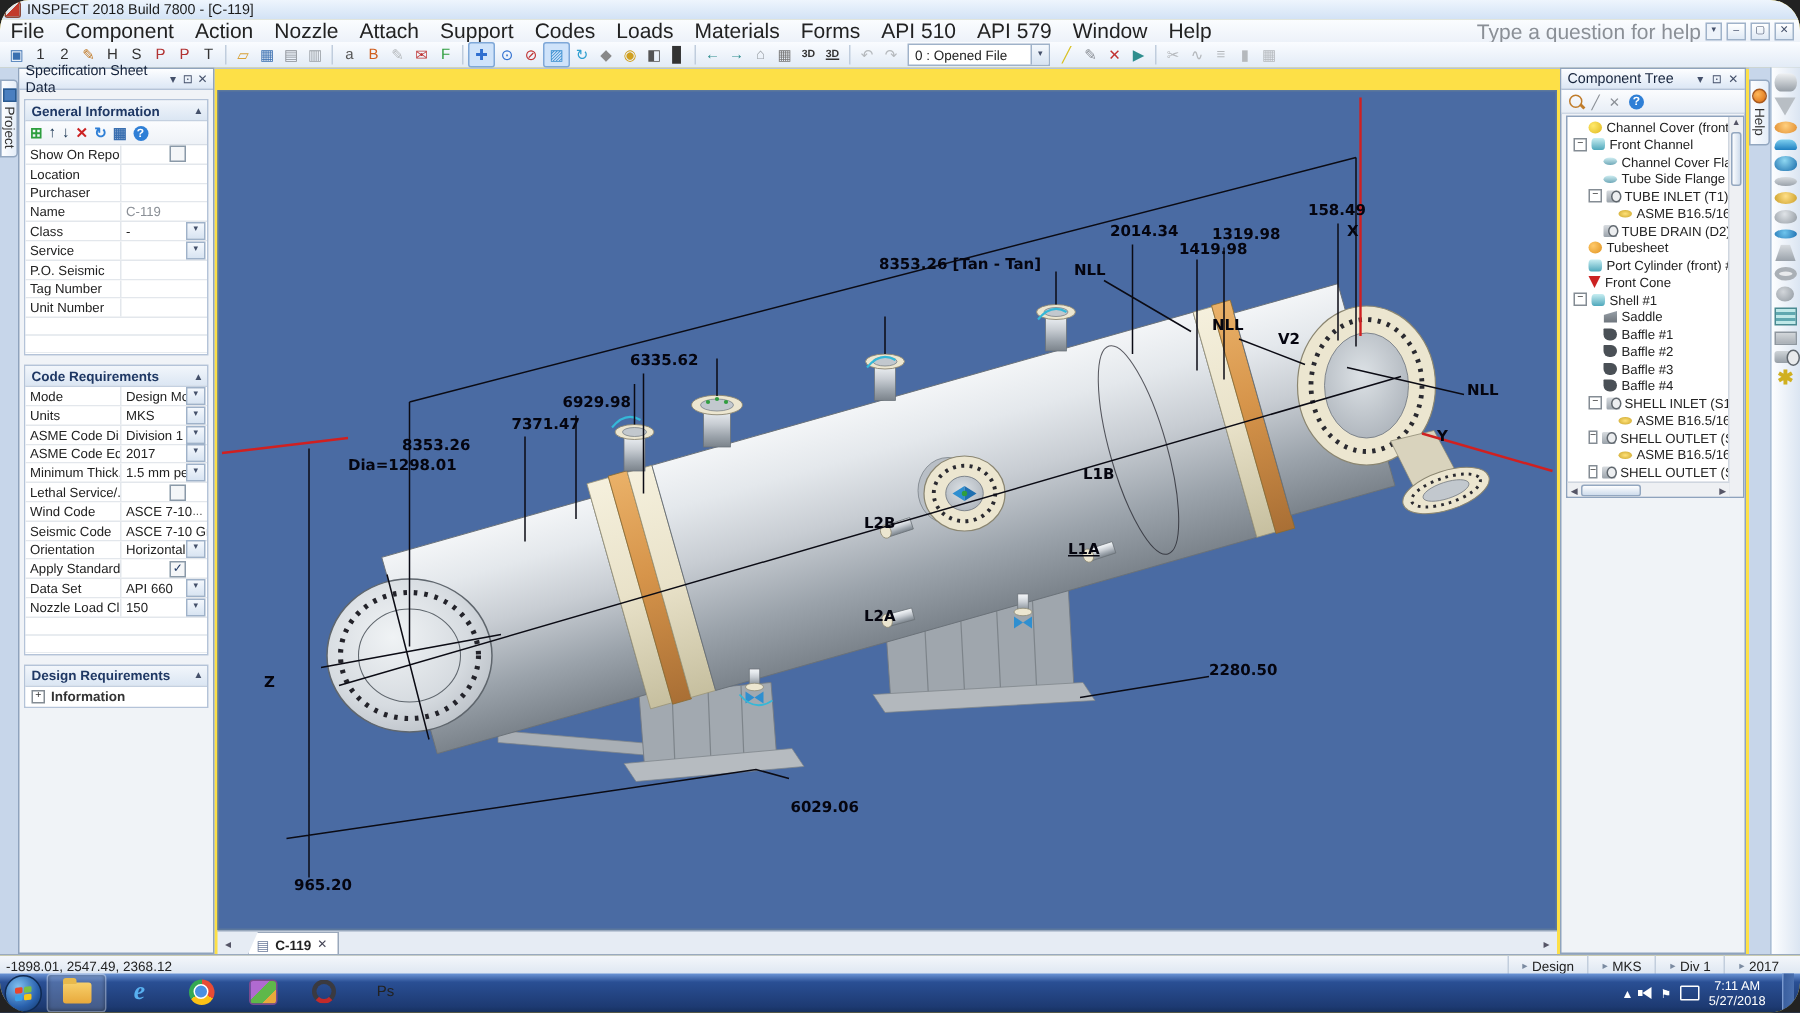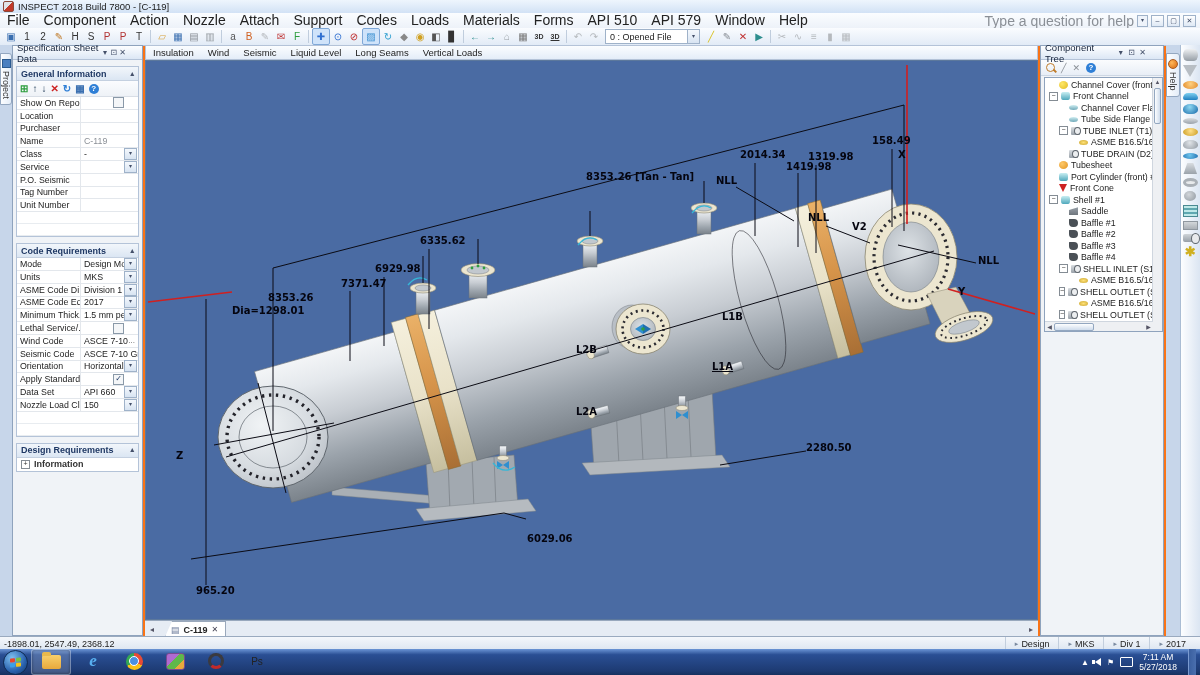--- a/index.html
+++ b/index.html
@@ -1,18 +1,18 @@
 <!DOCTYPE html>
 <html><head>
 <meta charset="utf-8">
 <style>
   html,body{margin:0;padding:0;background:#222;}
   #app{position:relative;width:1200px;height:675px;overflow:hidden;
        font-family:"Liberation Sans",sans-serif;font-size:10px;color:#222;
-       background:#f97316;}
+       background:#fde047;border-radius:20px;}
   
   #titlebar{position:absolute;left:0;top:0;width:1200px;height:13px;
     background:linear-gradient(#eef5fd,#d2e2f5);border-bottom:1px solid #a9bdd6;
     display:flex;align-items:center;}
   #appicon{width:9px;height:9px;margin:0 4px 0 3px;border-radius:2px;
     background:linear-gradient(135deg,#e0e4e8 45%,#c23a2a 45%);border:1px solid #8a4a3a;}
   #titletext{font-size:9.5px;color:#1b1b1b;}
   
   #menubar{position:absolute;left:0;top:13px;width:1200px;height:15px;
     background:linear-gradient(#fbfdff,#edf2f9);display:flex;align-items:center;}
@@ -39,21 +39,21 @@
   
   .vstrip{position:absolute;top:45px;height:591px;background:#c7d6ea;}
   .vtab{margin-top:8px;background:linear-gradient(90deg,#fdfeff,#e4edf8);border:1px solid #93a7c0;
     border-radius:0 3px 3px 0;padding:5px 0;display:flex;flex-direction:column;align-items:center;gap:3px;}
   .vtab .vlabel{writing-mode:vertical-rl;font-size:9px;color:#333;}
   .vtab .sq{width:7px;height:7px;background:#4a7fc0;border:1px solid #2a5a90;}
   .vtab .dot{width:8px;height:8px;border-radius:50%;background:radial-gradient(circle at 35% 35%,#ffb75a,#d86a10);border:1px solid #a85a20;}
   
   .dock{position:absolute;top:45px;height:591px;background:#f0f3f7;border:1px solid #8fa3bd;box-sizing:border-box;}
   .dockhdr{height:13px;background:linear-gradient(#fdfeff,#dce7f5);border-bottom:1px solid #b4c3d8;
-    display:flex;align-items:center;padding:0 15px 0 4px;font-size:9.5px;color:#15233c;}
+    display:flex;align-items:center;padding:0 2px 0 4px;font-size:9.5px;color:#15233c;}
   .dockhdr .sp{flex:1;}
   .dkbtn{width:11px;font-size:8px;color:#44506a;text-align:center;}
   
   #specpanel{left:12px;width:131px;}
   .sect{margin:6px 3px 0 3px;border:1px solid #b4c3d8;background:#fff;}
   .secthdr{height:13px;background:linear-gradient(#f2f6fb,#dbe6f3);display:flex;align-items:center;
     padding:0 4px;font-weight:bold;font-size:9px;color:#1f3864;border-bottom:1px solid #c4d0e0;}
   .secthdr .sp{flex:1;}
   .secthdr .car{font-size:7px;color:#44506a;}
   #gtb{height:15px;display:flex;align-items:center;gap:4px;padding:0 3px;border-bottom:1px solid #d8dee6;
@@ -510,28 +510,20 @@
           <span class="car">▴</span>
       </div>
       <div class="designrow">
         <span class="exp">+</span>
         <b>Information</b>
       </div>
     </div>
   </div>
 
   <div id="viewport">
-    <div id="vtoolbar">
-        <span class="vti">Insulation</span>
-        <span class="vti">Wind</span>
-        <span class="vti">Seismic</span>
-        <span class="vti">Liquid Level</span>
-        <span class="vti">Long Seams</span>
-        <span class="vti">Vertical Loads</span>
-      </div>
     <div id="canvas">
       <svg id="scene" width="891" height="558" viewBox="0 0 891 558">
         <defs>
           <linearGradient id="cg" x1="0" y1="0" x2="0" y2="1">
             <stop offset="0" stop-color="#f3f5f7"></stop>
               <stop offset=".2" stop-color="#e4e8ec"></stop>
             <stop offset=".45" stop-color="#c8cdd3"></stop>
               <stop offset=".75" stop-color="#9ba3ab"></stop>
             <stop offset="1" stop-color="#7b838b"></stop>
           </linearGradient>

